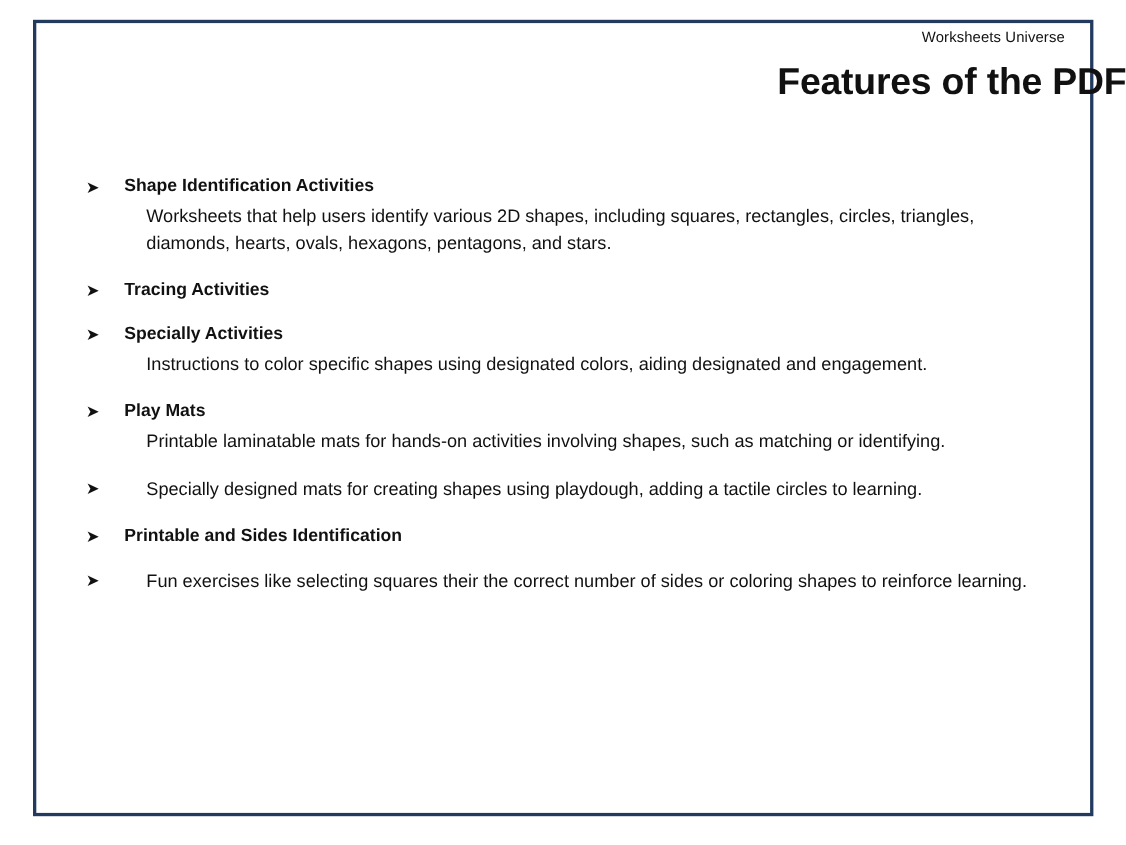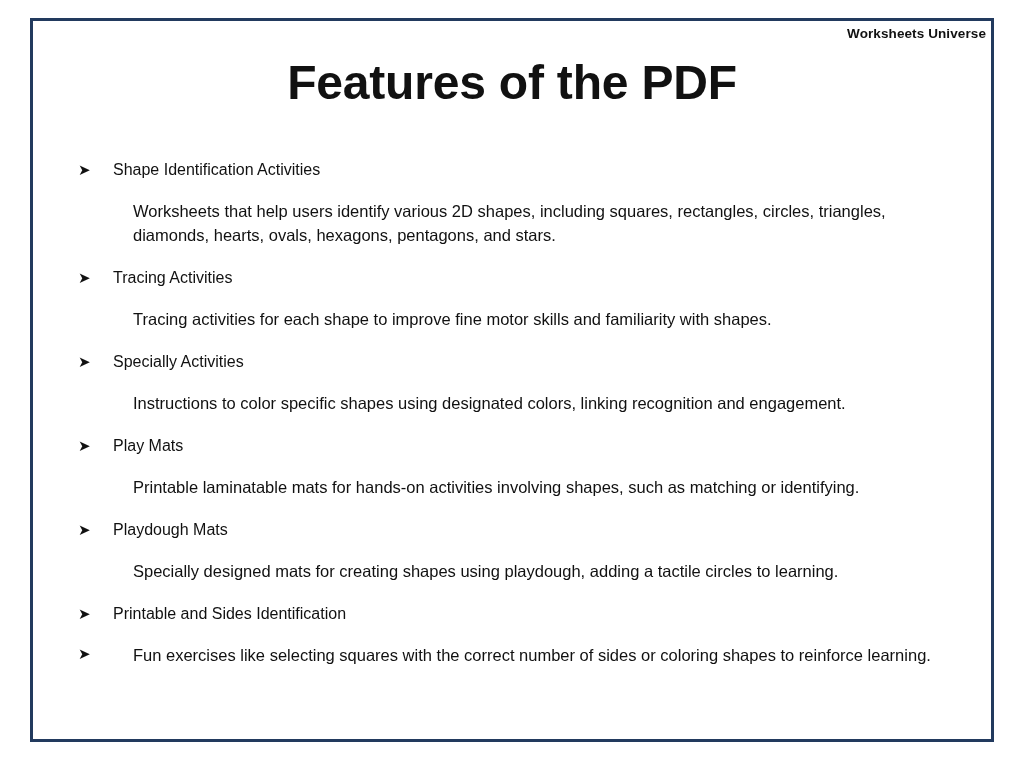--- a/index.html
+++ b/index.html
@@ -28,34 +28,34 @@
     left: 30px;
     top: 18px;
     width: 964px;
     height: 724px;
     border: 3px solid #223a5e;
     box-sizing: border-box;
     background: #ffffff;
   }
   .brand {
     position: absolute;
-    right: 38px;
+    right: 56px;
     top: 26px;
     font-size: 13.5px;
-    font-weight: bold;
+    font-weight: normal;
     color: #111111;
     letter-spacing: 0.1px;
   }
   .title {
     position: absolute;
     left: 0;
     right: 0;
     top: 55px;
-    text-align: center;
-    font-size: 48px;
+    text-align: right;
+    font-size: 34px;
     font-weight: bold;
     color: #111111;
     letter-spacing: -0.2px;
   }
   .content {
     position: absolute;
     left: 75px;
     top: 160px;
     width: 890px;
   }
@@ -72,27 +72,27 @@
     top: 1px;
     width: 20px;
     font-size: 15px;
     color: #111111;
     line-height: 1.2;
     font-family: "DejaVu Sans", sans-serif;
   }
   .heading {
     margin-left: 38px;
     font-size: 16px;
-    font-weight: normal;
+    font-weight: bold;
     color: #111111;
     line-height: 1.25;
   }
   .desc {
     margin-left: 58px;
-    margin-top: 20px;
+    margin-top: 6px;
     font-size: 16.5px;
     font-weight: normal;
     color: #111111;
     line-height: 1.45;
     max-width: 830px;
   }
 </style>
 </head>
 <body>
 
@@ -107,45 +107,43 @@
 
     <div class="item">
       <span class="bullet">➤</span>
       <div class="heading">Shape Identification Activities</div>
       <div class="desc">Worksheets that help users identify various 2D shapes, including squares, rectangles, circles, triangles, diamonds, hearts, ovals, hexagons, pentagons, and stars.</div>
     </div>
 
     <div class="item">
       <span class="bullet">➤</span>
       <div class="heading">Tracing Activities</div>
-      <div class="desc">Tracing activities for each shape to improve fine motor skills and familiarity with shapes.</div>
     </div>
 
     <div class="item">
       <span class="bullet">➤</span>
       <div class="heading">Specially Activities</div>
-      <div class="desc">Instructions to color specific shapes using designated colors, linking recognition and engagement.</div>
+      <div class="desc">Instructions to color specific shapes using designated colors, aiding designated and engagement.</div>
     </div>
 
     <div class="item">
       <span class="bullet">➤</span>
       <div class="heading">Play Mats</div>
       <div class="desc">Printable laminatable mats for hands-on activities involving shapes, such as matching or identifying.</div>
     </div>
 
     <div class="item">
       <span class="bullet">➤</span>
-      <div class="heading">Playdough Mats</div>
       <div class="desc">Specially designed mats for creating shapes using playdough, adding a tactile circles to learning.</div>
     </div>
 
     <div class="item">
       <span class="bullet">➤</span>
       <div class="heading">Printable and Sides Identification</div>
     </div>
 
     <div class="item">
       <span class="bullet">➤</span>
-      <div class="desc">Fun exercises like selecting squares with the correct number of sides or coloring shapes to reinforce learning.</div>
+      <div class="desc">Fun exercises like selecting squares their the correct number of sides or coloring shapes to reinforce learning.</div>
     </div>
 
   </div>
 </div>
 
 </body></html>

